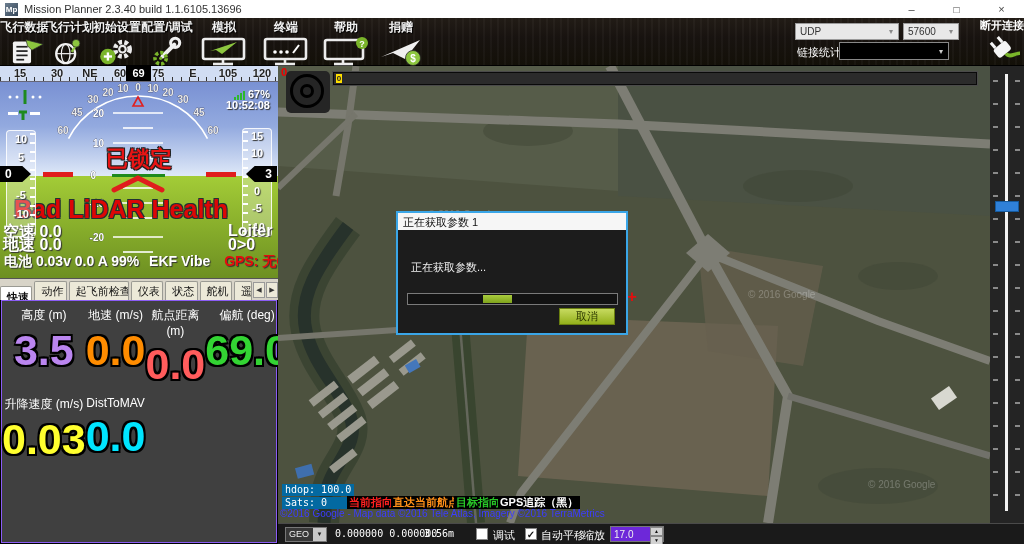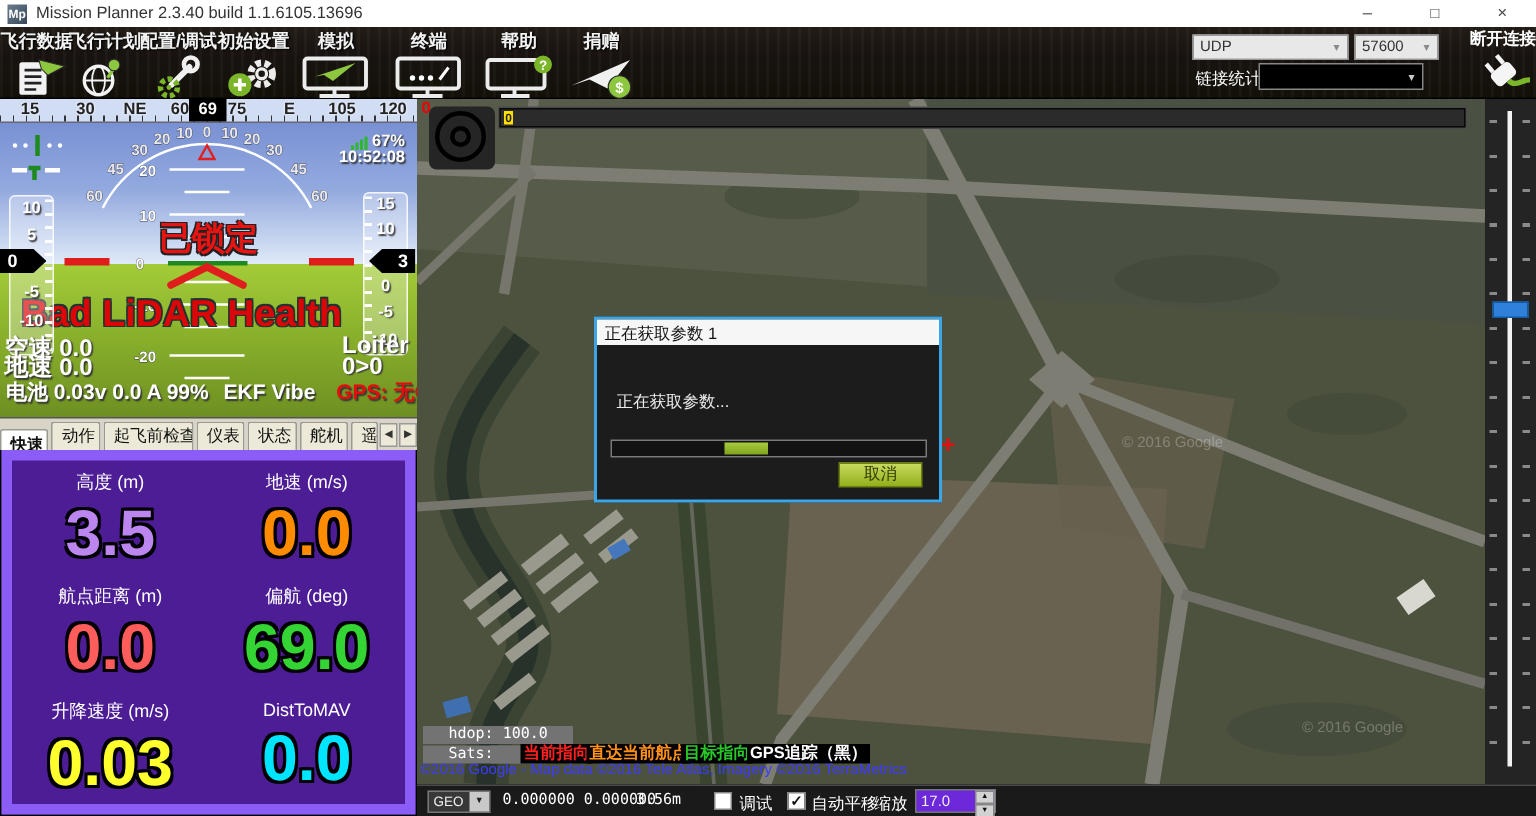--- a/index.html
+++ b/index.html
@@ -97,43 +97,43 @@
     border-top:1px solid #555; }
   .tab { height:19px; line-height:18px; padding:0 6px; font-size:11px; color:#111;
     background:#ece9d8; border:1px solid #9a9a93; border-bottom:none; white-space:nowrap;
     overflow:hidden; border-radius:2px 2px 0 0; }
   .tab.active { background:#fff; height:14px; line-height:20px; font-weight:bold; }
   .tab-scroll { margin-left:1px; width:14px; height:16px; background:#ece9d8; border:1px solid #999;
     font-size:7px; color:#333; text-align:center; line-height:14px; margin-bottom:2px; }
   .tab-sp { flex:0 0 2px; }
 
   
-  .quickpanel { position:absolute; left:1px; right:1px; top:234px; bottom:1px; background:#4c1d95;
-    border:7px solid #8b5cf6; display:grid; grid-template-columns:1fr 1fr; grid-template-rows:1fr 1fr 1fr; }
+  .quickpanel { position:absolute; left:1px; right:1px; top:234px; bottom:1px; background:#404040;
+    border:1px solid #8b5cf6; display:grid; grid-template-columns:1fr 1fr 1fr 1fr; grid-template-rows:1fr 1fr 1fr; }
   .qcell { text-align:center; padding-top:6px; }
   .qlabel { font-size:12px; color:#fff; }
   .qvalue { font-size:43px; font-weight:bold; line-height:52px;
     text-shadow:2px 2px 0 #000,-2px -2px 0 #000,2px -2px 0 #000,-2px 2px 0 #000,0 2px 0 #000,0 -2px 0 #000; }
 
   
   .map-canvas { position:absolute; left:0; top:0; width:712px; height:457px; }
   .map-topbar { position:absolute; left:55px; top:6px; width:644px; height:13px; background:#2b2b2b;
     border:1px solid #0a0a0a; box-shadow:0 0 0 1px #4a4a4a; }
   .tuning-marker { position:absolute; left:2px; top:1px; width:6px; height:9px; background:#ffe000;
     color:#222; font-size:8px; font-weight:bold; text-align:center; line-height:9px; }
   .gauge-panel { position:absolute; left:8px; top:5px; width:44px; height:42px; background:#252525;
     border-radius:5px; }
   .gauge-outer { position:absolute; left:4px; top:3px; width:34px; height:34px; border:3px solid #000;
     border-radius:50%; }
   .gauge-inner { position:absolute; left:7px; top:7px; width:14px; height:14px; border:3px solid #000;
     border-radius:50%; }
   .map-zero { position:absolute; left:3px; top:0px; color:#f00000; font-size:11px; font-weight:bold; }
   .map-cross { position:absolute; left:349px; top:221px; color:#e01010; font-size:17px; font-weight:bold; }
-  .chip { position:absolute; background:#737373; color:#fff; font-family:"DejaVu Sans Mono", monospace;
-    font-size:10px; padding:0 17px; line-height:12px; white-space:pre; }
+  .chip { position:absolute; background:#0369a1; color:#fff; font-family:"DejaVu Sans Mono", monospace;
+    font-size:10px; padding:0 3px; line-height:12px; white-space:pre; }
   .legend-item { position:absolute; background:#000; font-size:11px; font-weight:bold;
     padding:0 2px; line-height:13px; white-space:nowrap; }
   .map-copyright { position:absolute; left:2px; top:442px; color:#3c3cff; font-size:10px; white-space:nowrap; }
 
   
   .dialog { position:absolute; left:118px; top:145px; width:232px; height:124px;
     border:2px solid #3aa6e8; background:#1c1c1c; z-index:5; }
   .dialog-title { height:17px; background:#f6f6f6; color:#111; font-size:11px; padding:2px 0 0 5px; }
   .dialog-msg { position:absolute; left:13px; top:47px; color:#eee; font-size:11px; }
   .dlg-progress { position:absolute; left:9px; top:80px; width:211px; height:12px; background:#121212;
@@ -205,37 +205,37 @@
       <div class="menu-item" style="width:46px">
         <span class="mi-label">飞行计划</span>
         <span><svg width="38" height="31" viewBox="0 0 44 31">
           <circle cx="17" cy="18" r="11" fill="none" stroke="#f2f2f2" stroke-width="2.6"></circle>
           <ellipse cx="17" cy="18" rx="5" ry="11" fill="none" stroke="#f2f2f2" stroke-width="1.4"></ellipse>
           <line x1="6" y1="18" x2="28" y2="18" stroke="#f2f2f2" stroke-width="1.4"></line>
           <line x1="28" y1="10" x2="24" y2="16" stroke="#8dc63f" stroke-width="2.6"></line>
           <circle cx="29" cy="6" r="4.5" fill="#8dc63f" stroke="#2a2a2a" stroke-width="0.8"></circle>
         </svg></span>
       </div>
-      <div class="menu-item" style="width:52px">
-        <span class="mi-label">配置/调试</span>
-        <span><svg width="40" height="31" viewBox="0 0 44 31">
-          <circle cx="31" cy="6" r="5" fill="none" stroke="#f0f0f0" stroke-width="3.4"></circle>
-          <line x1="30" y1="8" x2="17" y2="21" stroke="#f0f0f0" stroke-width="4.4" stroke-linecap="round"></line>
-          <circle cx="15" cy="23" r="6.2" fill="none" stroke="#7ab52a" stroke-width="4" stroke-dasharray="3.4 2.2"></circle>
-          <circle cx="15" cy="23" r="1.8" fill="#7ab52a"></circle>
-        </svg></span>
-      </div>
       <div class="menu-item" style="width:48px">
         <span class="mi-label">初始设置</span>
         <span><svg width="40" height="31" viewBox="0 0 44 31">
           <circle cx="28" cy="13" r="8" fill="none" stroke="#ececec" stroke-width="5" stroke-dasharray="4 2.6"></circle>
           <circle cx="28" cy="13" r="3.6" fill="none" stroke="#ececec" stroke-width="2.4"></circle>
           <circle cx="12" cy="21" r="8.5" fill="#7ab52a"></circle>
           <line x1="7.5" y1="21" x2="16.5" y2="21" stroke="#fff" stroke-width="2.6"></line>
           <line x1="12" y1="16.5" x2="12" y2="25.5" stroke="#fff" stroke-width="2.6"></line>
+        </svg></span>
+      </div>
+      <div class="menu-item" style="width:52px">
+        <span class="mi-label">配置/调试</span>
+        <span><svg width="40" height="31" viewBox="0 0 44 31">
+          <circle cx="31" cy="6" r="5" fill="none" stroke="#f0f0f0" stroke-width="3.4"></circle>
+          <line x1="30" y1="8" x2="17" y2="21" stroke="#f0f0f0" stroke-width="4.4" stroke-linecap="round"></line>
+          <circle cx="15" cy="23" r="6.2" fill="none" stroke="#7ab52a" stroke-width="4" stroke-dasharray="3.4 2.2"></circle>
+          <circle cx="15" cy="23" r="1.8" fill="#7ab52a"></circle>
         </svg></span>
       </div>
       <div class="menu-item" style="width:62px">
         <span class="mi-label">模拟</span>
         <span><svg width="52" height="31" viewBox="0 0 48 31">
           <rect x="3" y="3" width="41" height="20" rx="2" fill="none" stroke="#ececec" stroke-width="2.6"></rect>
           <line x1="23" y1="23" x2="23" y2="27" stroke="#ececec" stroke-width="2.6"></line>
           <line x1="13" y1="28" x2="33" y2="28" stroke="#ececec" stroke-width="2.6"></line>
           <path d="M10,15 L37,6 L22,18 L16,14 Z" fill="#8dc63f"></path>
         </svg></span>

